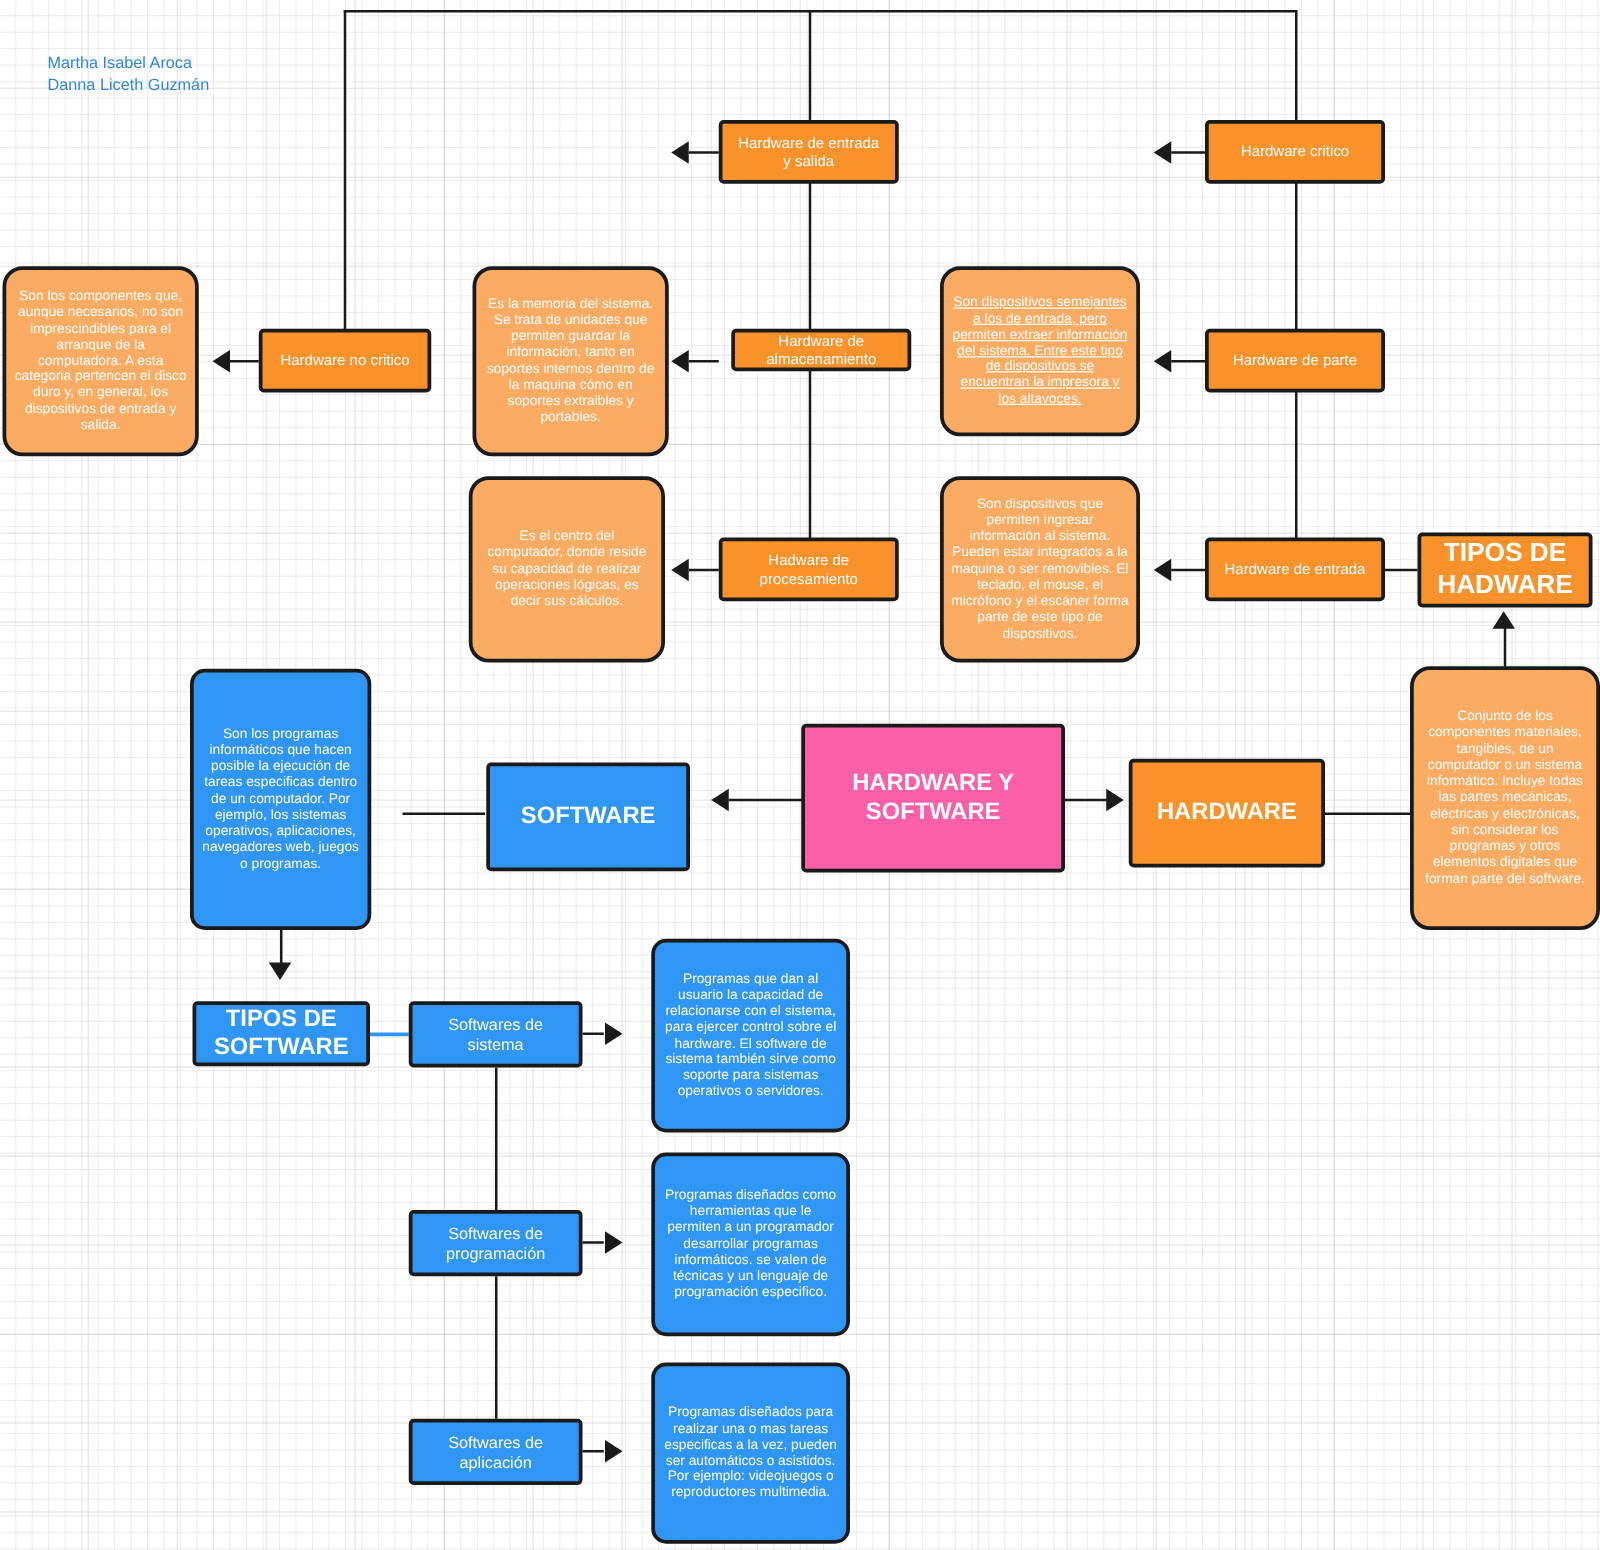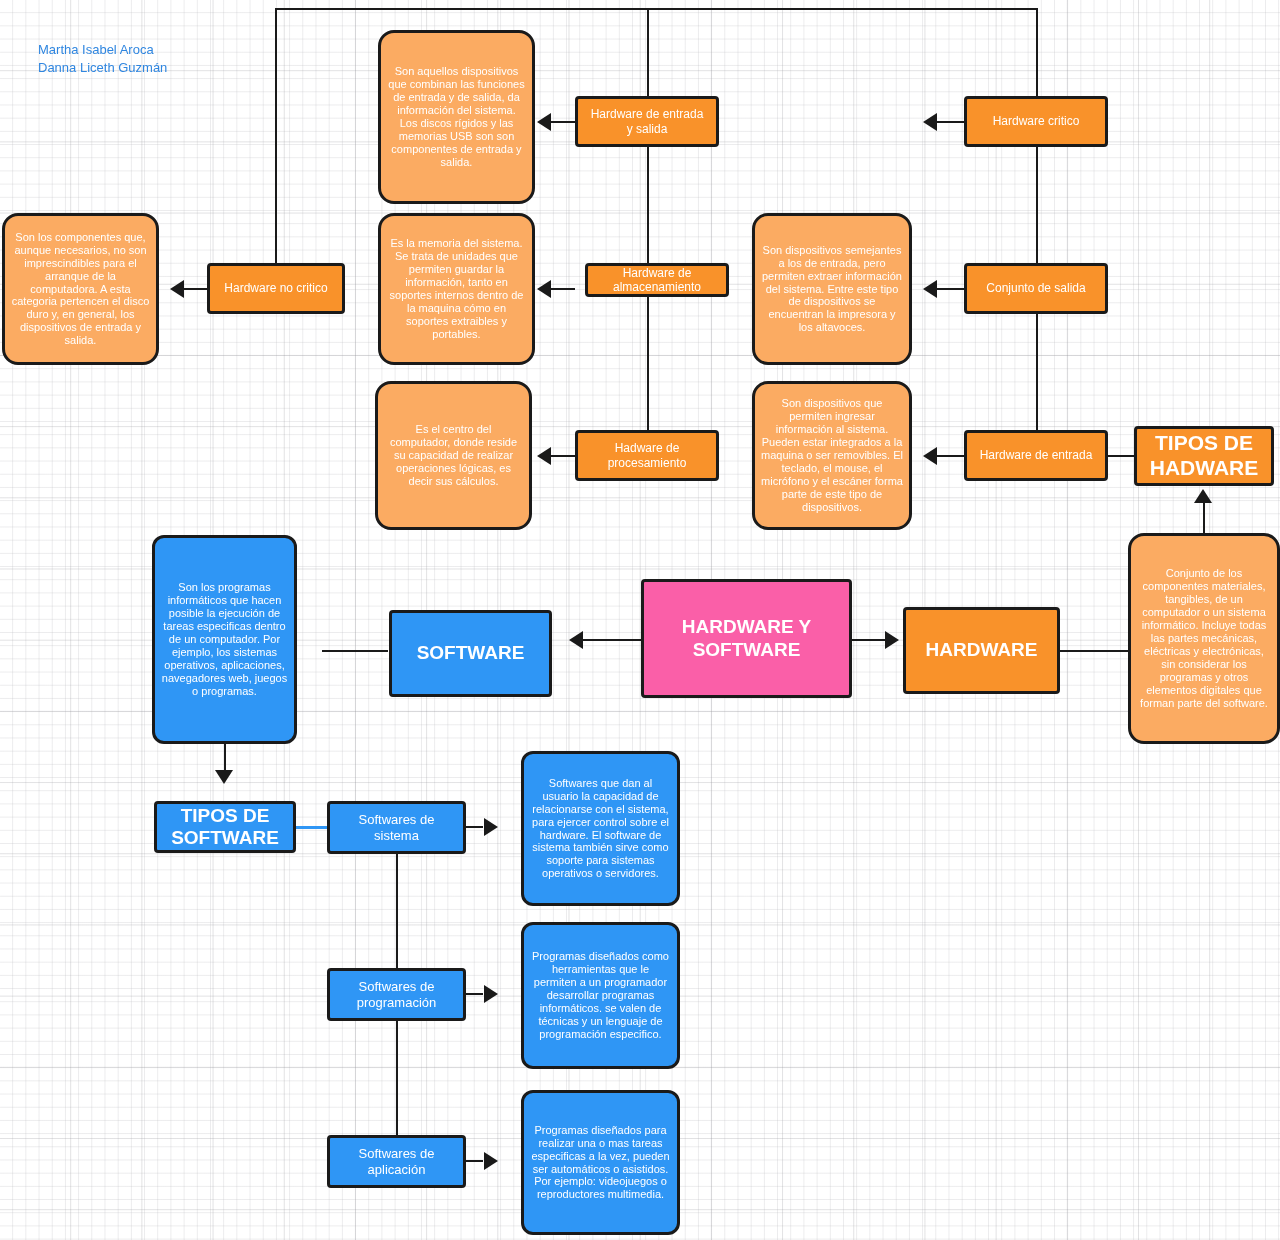--- a/index.html
+++ b/index.html
@@ -101,21 +101,20 @@
 <div id="canvas">
 
   <div id="authors">Martha Isabel Aroca
 Danna Liceth Guzmán</div>
 
   <div class="line h" style="left:275px;top:8px;width:762px;"></div>
   <div class="line v" style="left:275px;top:8px;height:282px;"></div>
   <div class="line v" style="left:647px;top:8px;height:448px;"></div>
   <div class="line v" style="left:1036px;top:8px;height:448px;"></div>
 
-  <div class="node orange-light r-round fs11" style="left:378px;top:30px;width:157px;height:174px;">Son aquellos dispositivos que combinan las funciones de entrada y de salida, da información del sistema. Los discos rígidos y las memorias USB son son componentes de entrada y salida.</div>
 
   <div class="arrow left" style="left:537px;top:113px;"></div>
   <div class="line h" style="left:551px;top:121px;width:24px;"></div>
 
   <div class="node orange-dark r-sharp fs12" style="left:575px;top:96px;width:144px;height:51px;">Hardware de entrada
 y salida</div>
 
 
   <div class="arrow left" style="left:923px;top:113px;"></div>
   <div class="line h" style="left:937px;top:121px;width:27px;"></div>
@@ -130,26 +129,26 @@
   <div class="node orange-dark r-sharp fs12" style="left:207px;top:263px;width:138px;height:51px;">Hardware no critico</div>
 
   <div class="node orange-light r-round fs11" style="left:378px;top:213px;width:157px;height:152px;">Es la memoria del sistema. Se trata de unidades que permiten guardar la información, tanto en soportes internos dentro de la maquina cómo en soportes extraibles y portables.</div>
 
   <div class="arrow left" style="left:537px;top:280px;"></div>
   <div class="line h" style="left:551px;top:288px;width:24px;"></div>
 
   <div class="node orange-dark r-sharp fs12" style="left:585px;top:263px;width:144px;height:34px;">Hardware de
 almacenamiento</div>
 
-  <div class="node orange-light r-round fs11" style="left:752px;top:213px;width:160px;height:152px;">Son dispositivos semejantes a los de entrada, pero permiten extraer información del sistema. Entre este tipo de dispositivos se encuentran la impresora y los altavoces.</div>
+  <div class="node orange-light r-round fs11" style="left:752px;top:213px;width:160px;height:136px;text-decoration:underline;">Son dispositivos semejantes a los de entrada, pero permiten extraer información del sistema. Entre este tipo de dispositivos se encuentran la impresora y los altavoces.</div>
 
   <div class="arrow left" style="left:923px;top:280px;"></div>
   <div class="line h" style="left:937px;top:288px;width:27px;"></div>
 
-  <div class="node orange-dark r-sharp fs12" style="left:964px;top:263px;width:144px;height:51px;">Conjunto de salida</div>
+  <div class="node orange-dark r-sharp fs12" style="left:964px;top:263px;width:144px;height:51px;">Hardware de parte</div>
 
   <div class="node orange-light r-round fs11" style="left:375px;top:381px;width:157px;height:149px;">Es el centro del computador, donde reside su capacidad de realizar operaciones lógicas, es decir sus cálculos.</div>
 
   <div class="arrow left" style="left:537px;top:447px;"></div>
   <div class="line h" style="left:551px;top:455px;width:24px;"></div>
 
   <div class="node orange-dark r-sharp fs12" style="left:575px;top:430px;width:144px;height:51px;">Hadware de
 procesamiento</div>
 
   <div class="node orange-light r-round fs11" style="left:752px;top:381px;width:160px;height:149px;">Son dispositivos que permiten ingresar información al sistema. Pueden estar integrados a la maquina o ser removibles. El teclado, el mouse, el micrófono y el escáner forma parte de este tipo de dispositivos.</div>
@@ -195,21 +194,21 @@
 SOFTWARE</div>
 
   <div class="line blueline" style="left:296px;top:826px;width:31px;"></div>
 
   <div class="node blue r-sharp fs13" style="left:327px;top:801px;width:139px;height:53px;">Softwares de
 sistema</div>
 
   <div class="line h" style="left:466px;top:826px;width:17px;"></div>
   <div class="arrow right" style="left:484px;top:818px;"></div>
 
-  <div class="node blue r-sharp fs11" style="left:521px;top:751px;width:159px;height:155px;border-radius:12px;">Softwares que dan al usuario la capacidad de relacionarse con el sistema, para ejercer control sobre el hardware. El software de sistema también sirve como soporte para sistemas operativos o servidores.</div>
+  <div class="node blue r-sharp fs11" style="left:521px;top:751px;width:159px;height:155px;border-radius:12px;">Programas que dan al usuario la capacidad de relacionarse con el sistema, para ejercer control sobre el hardware. El software de sistema también sirve como soporte para sistemas operativos o servidores.</div>
 
   <div class="line v" style="left:396px;top:854px;height:114px;"></div>
 
   <div class="node blue r-sharp fs13" style="left:327px;top:968px;width:139px;height:53px;">Softwares de
 programación</div>
 
   <div class="line h" style="left:466px;top:993px;width:17px;"></div>
   <div class="arrow right" style="left:484px;top:985px;"></div>
 
   <div class="node blue r-sharp fs11" style="left:521px;top:922px;width:159px;height:147px;border-radius:12px;">Programas diseñados como herramientas que le permiten a un programador desarrollar programas informáticos. se valen de técnicas y un lenguaje de programación especifico.</div>

